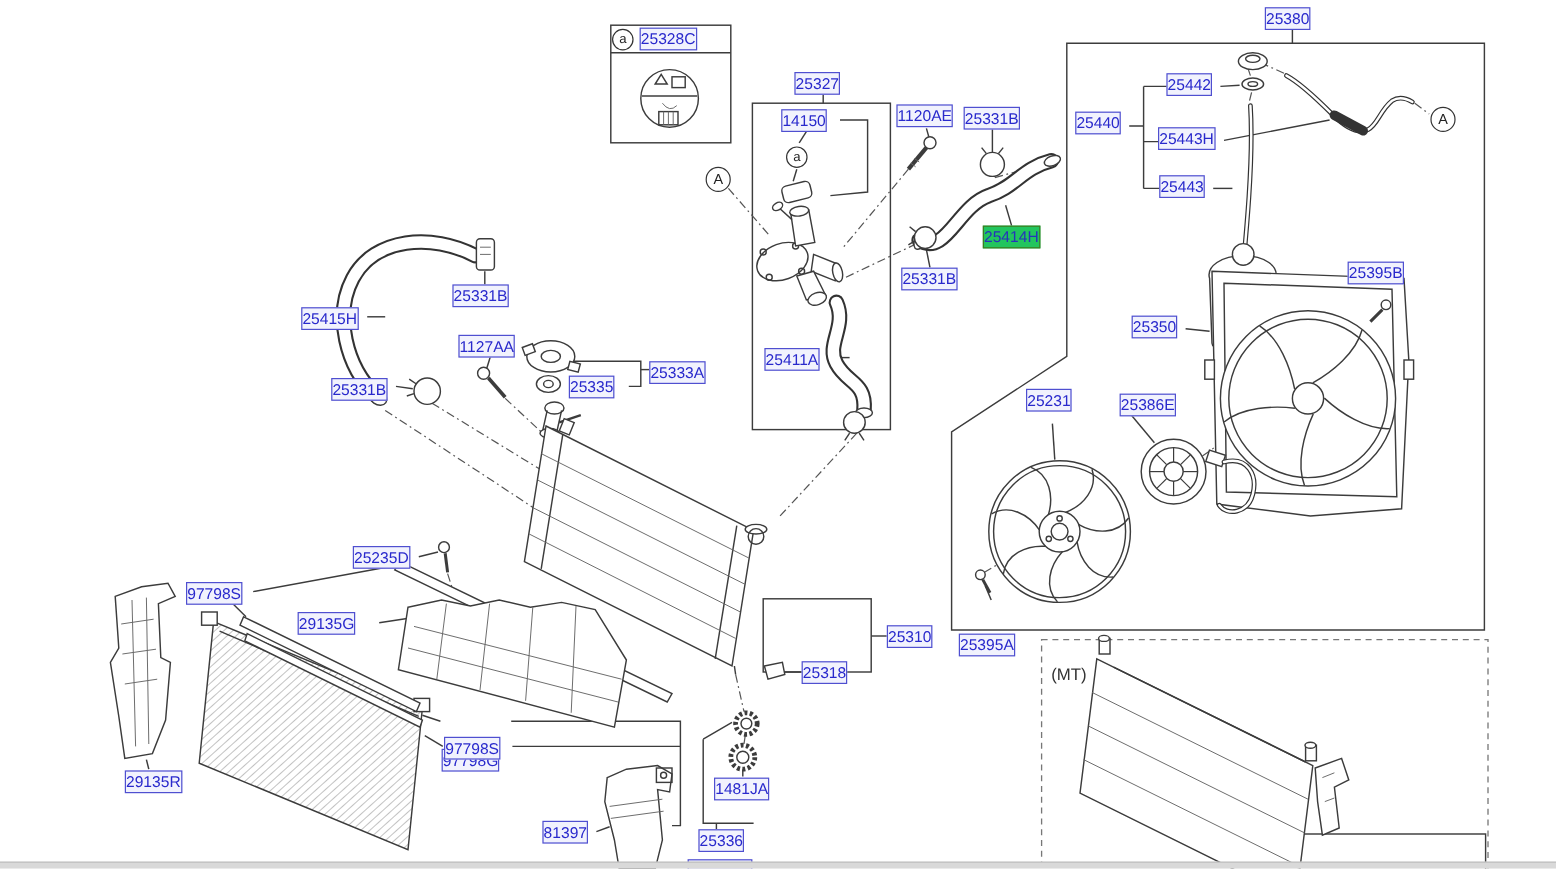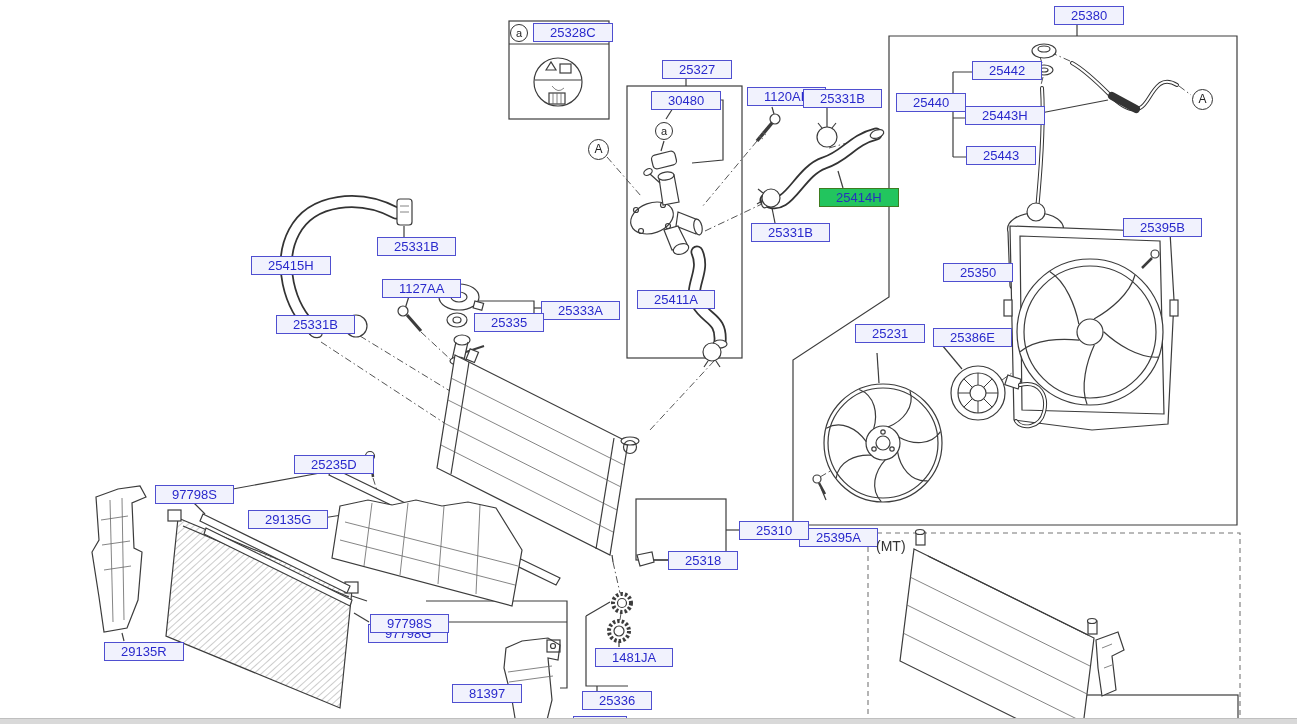--- a/index.html
+++ b/index.html
@@ -1,29 +1,29 @@
 <!DOCTYPE html>
 <html><head>
 <meta charset="utf-8">
 <style>
   html,body{margin:0;padding:0;background:#fff;}
   #stage{position:relative;width:1297px;height:724px;overflow:hidden;background:#fff;
          font-family:"Liberation Sans",sans-serif;}
   svg{position:absolute;left:0;top:0;}
   .plabel{position:absolute;border:1.6px solid #4f4fd0;background:#f1f2fd;color:#2929cc;
-          font-size:13px;line-height:15px;padding:1px 16px;white-space:nowrap;z-index:5;
+          font-size:13px;line-height:15px;padding:1px 0;white-space:nowrap;z-index:5;
           font-family:"Liberation Sans",sans-serif;}
   .plabel.hl{background:#22c55e;border-color:#3e7c20;color:#2633bb;}
   .plabel.cropped{width:44px;height:7px;overflow:hidden;padding:0 4px;}
   .callout{position:absolute;border:1.4px solid #333;background:#fff;color:#222;
            border-radius:50%;text-align:center;z-index:5;
            font-family:"Liberation Sans",sans-serif;}
   .co-sm{width:16px;height:16px;font-size:11px;line-height:16px;}
   .co-lg{width:19px;height:19px;font-size:12px;line-height:19px;}
-  .mtcap{position:absolute;color:#333;font-size:14px;z-index:5;}
+  .mtcap{position:absolute;color:#333;font-size:14px;z-index:5;margin-top:16px;}
   .bottombar{position:absolute;left:0;top:718px;width:1297px;height:6px;
              background:#d9d9d9;border-top:1px solid #bfbfbf;z-index:6;}
   
   .ln{stroke:#3c3c3c;fill:none;stroke-width:1.2px;}
   .lnf{stroke:#3c3c3c;fill:#fff;stroke-width:1.2px;}
   .thin{stroke:#666;fill:none;stroke-width:0.8px;}
   .dd{stroke:#555;fill:none;stroke-width:1px;stroke-dasharray:7 3 1.5 3;}
   .dash{stroke:#777;fill:none;stroke-width:1.1px;stroke-dasharray:5 4;}
   .hoseo{stroke:#333;fill:none;stroke-width:13px;stroke-linecap:round;}
   .hosei{stroke:#fff;fill:none;stroke-width:9.5px;stroke-linecap:round;}
@@ -375,21 +375,21 @@
     <rect x="1088" y="621" width="9" height="13" class="lnf"></rect>
     <ellipse cx="1092" cy="621" rx="4.5" ry="2.5" class="lnf"></ellipse>
     <path d="M1096,640 L1118,632 L1124,650 L1112,656 L1116,690 L1102,696 L1098,668 Z" class="lnf"></path>
     <line x1="1102" y1="648" x2="1112" y2="644" class="thin"></line>
     <line x1="1104" y1="668" x2="1112" y2="665" class="thin"></line>
   </g>
 </svg>
 
   <div class="plabel" style="left:533px;top:23px">25328C</div>
   <div class="plabel" style="left:662px;top:60px">25327</div>
-  <div class="plabel" style="left:651px;top:91px">30480</div>
+  <div class="plabel" style="left:651px;top:91px">14150</div>
   <div class="plabel" style="left:747px;top:87px">1120AE</div>
   <div class="plabel" style="left:803px;top:89px">25331B</div>
   <div class="plabel hl" style="left:819px;top:188px">25414H</div>
   <div class="plabel" style="left:751px;top:223px">25331B</div>
   <div class="plabel" style="left:1054px;top:6px">25380</div>
   <div class="plabel" style="left:896px;top:93px">25440</div>
   <div class="plabel" style="left:972px;top:61px">25442</div>
   <div class="plabel" style="left:965px;top:106px">25443H</div>
   <div class="plabel" style="left:966px;top:146px">25443</div>
   <div class="plabel" style="left:1123px;top:218px">25395B</div>

